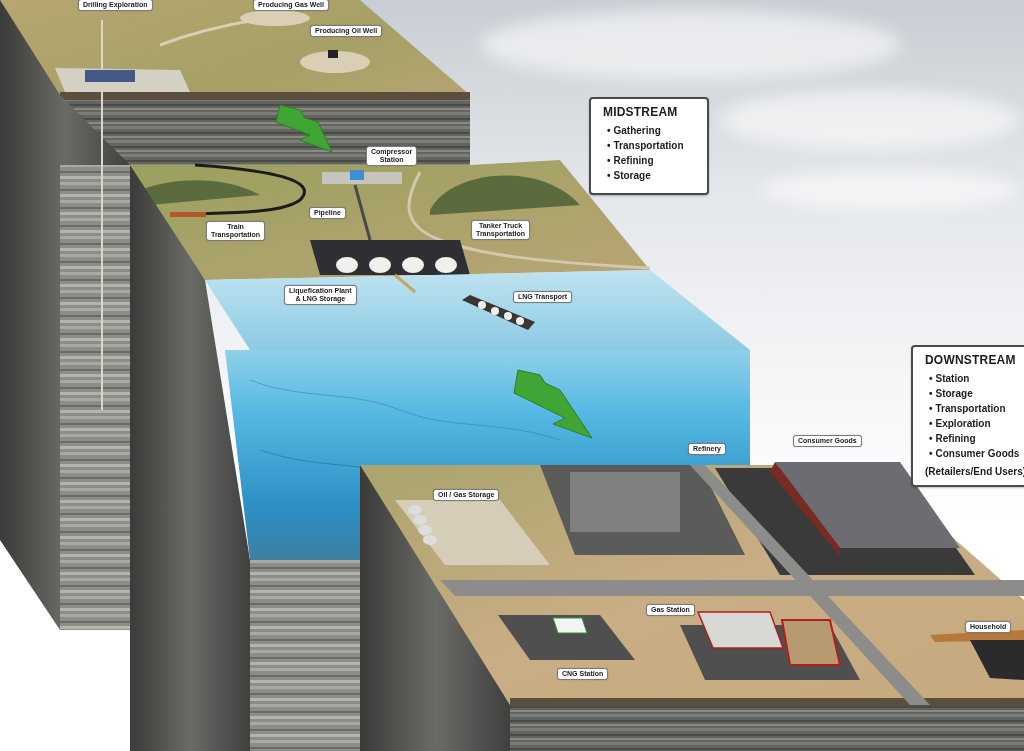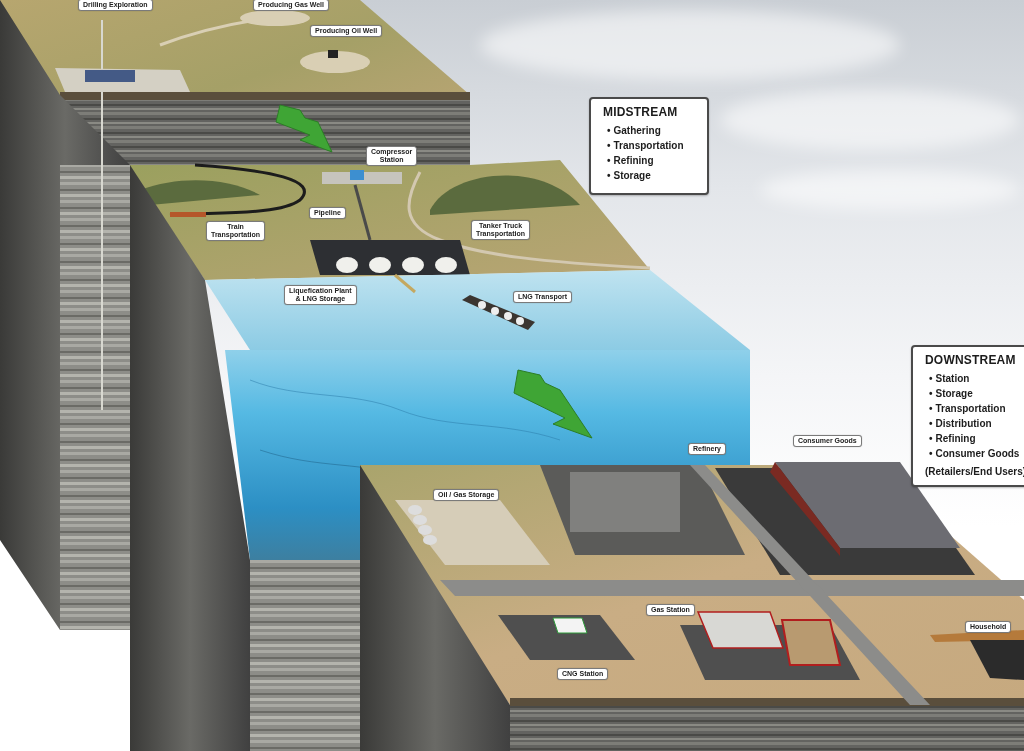--- a/index.html
+++ b/index.html
@@ -194,19 +194,19 @@
       <li><span class="bullet">•</span><span>Storage</span></li>
     </ul>
   </div>
 
   <div class="stage-box" style="left:911px;top:345px;width:130px;">
     <div class="title">DOWNSTREAM</div>
     <ul>
       <li><span class="bullet">•</span><span>Station</span></li>
       <li><span class="bullet">•</span><span>Storage</span></li>
       <li><span class="bullet">•</span><span>Transportation</span></li>
-      <li><span class="bullet">•</span><span>Distribution</span></li>
+      <li><span class="bullet">•</span><span>Exploration</span></li>
       <li><span class="bullet">•</span><span>Refining</span></li>
       <li><span class="bullet">•</span><span>Consumer Goods</span></li>
     </ul>
     <div class="note">(Retailers/End Users)</div>
   </div>
 </div>
 
 </body></html>

